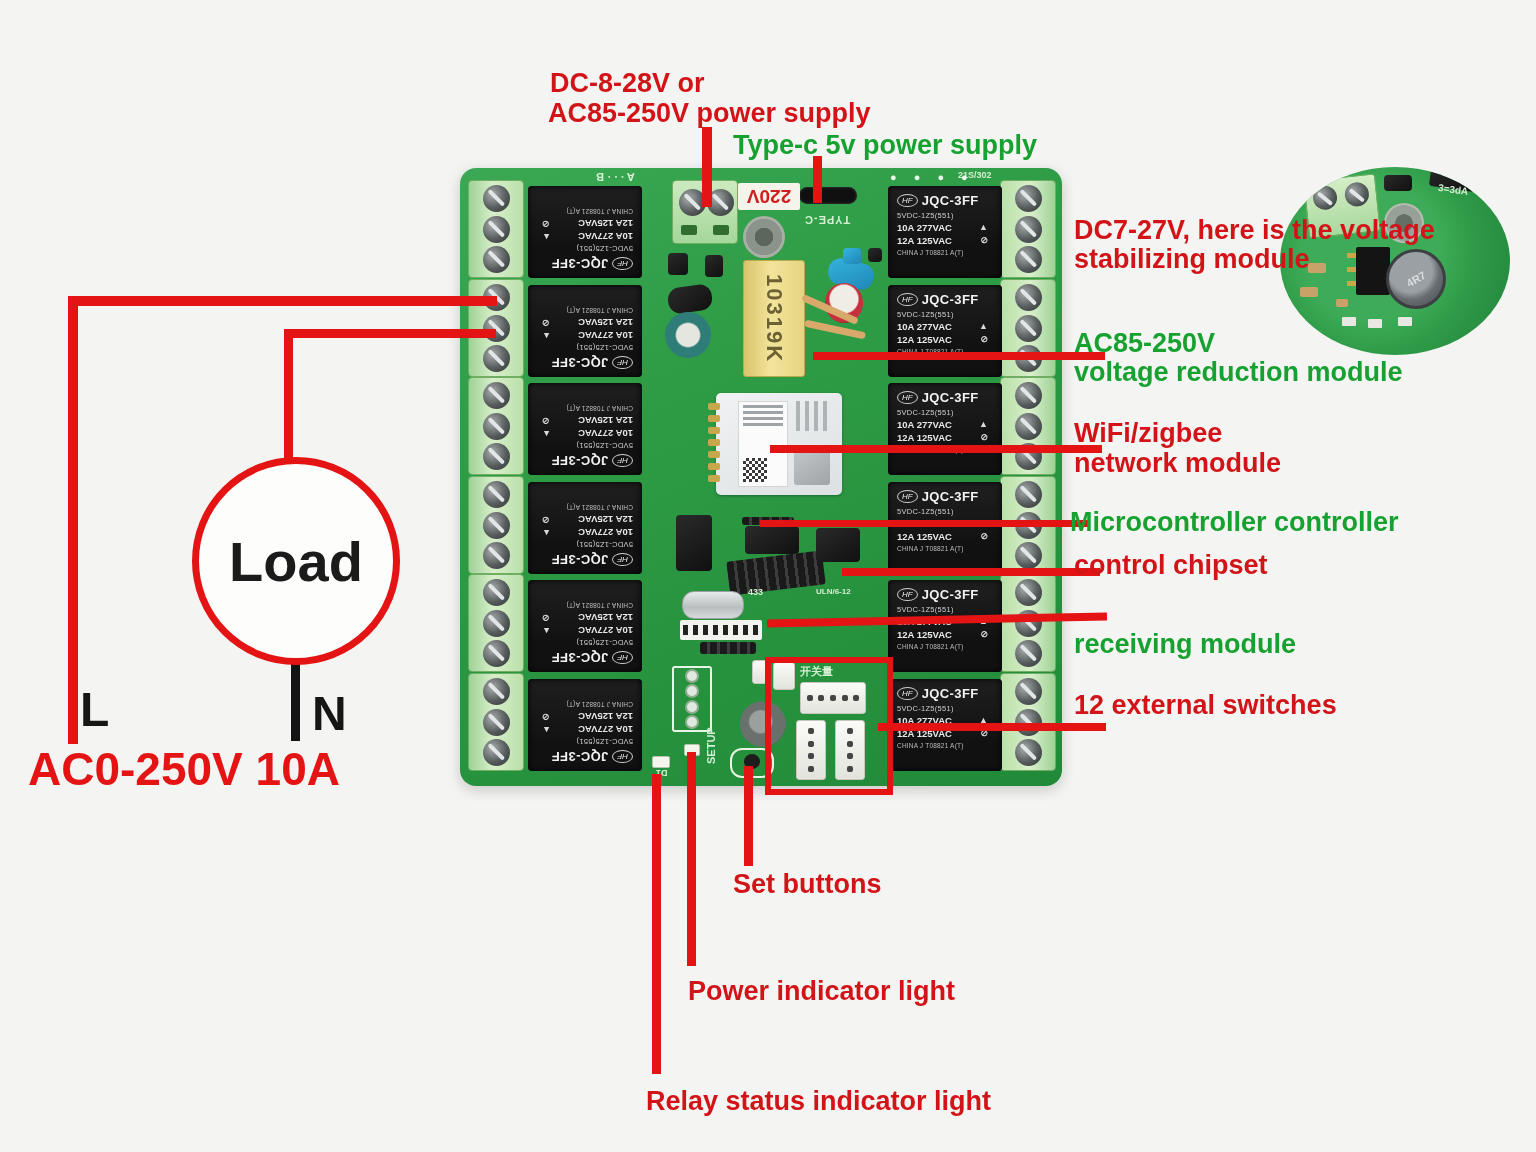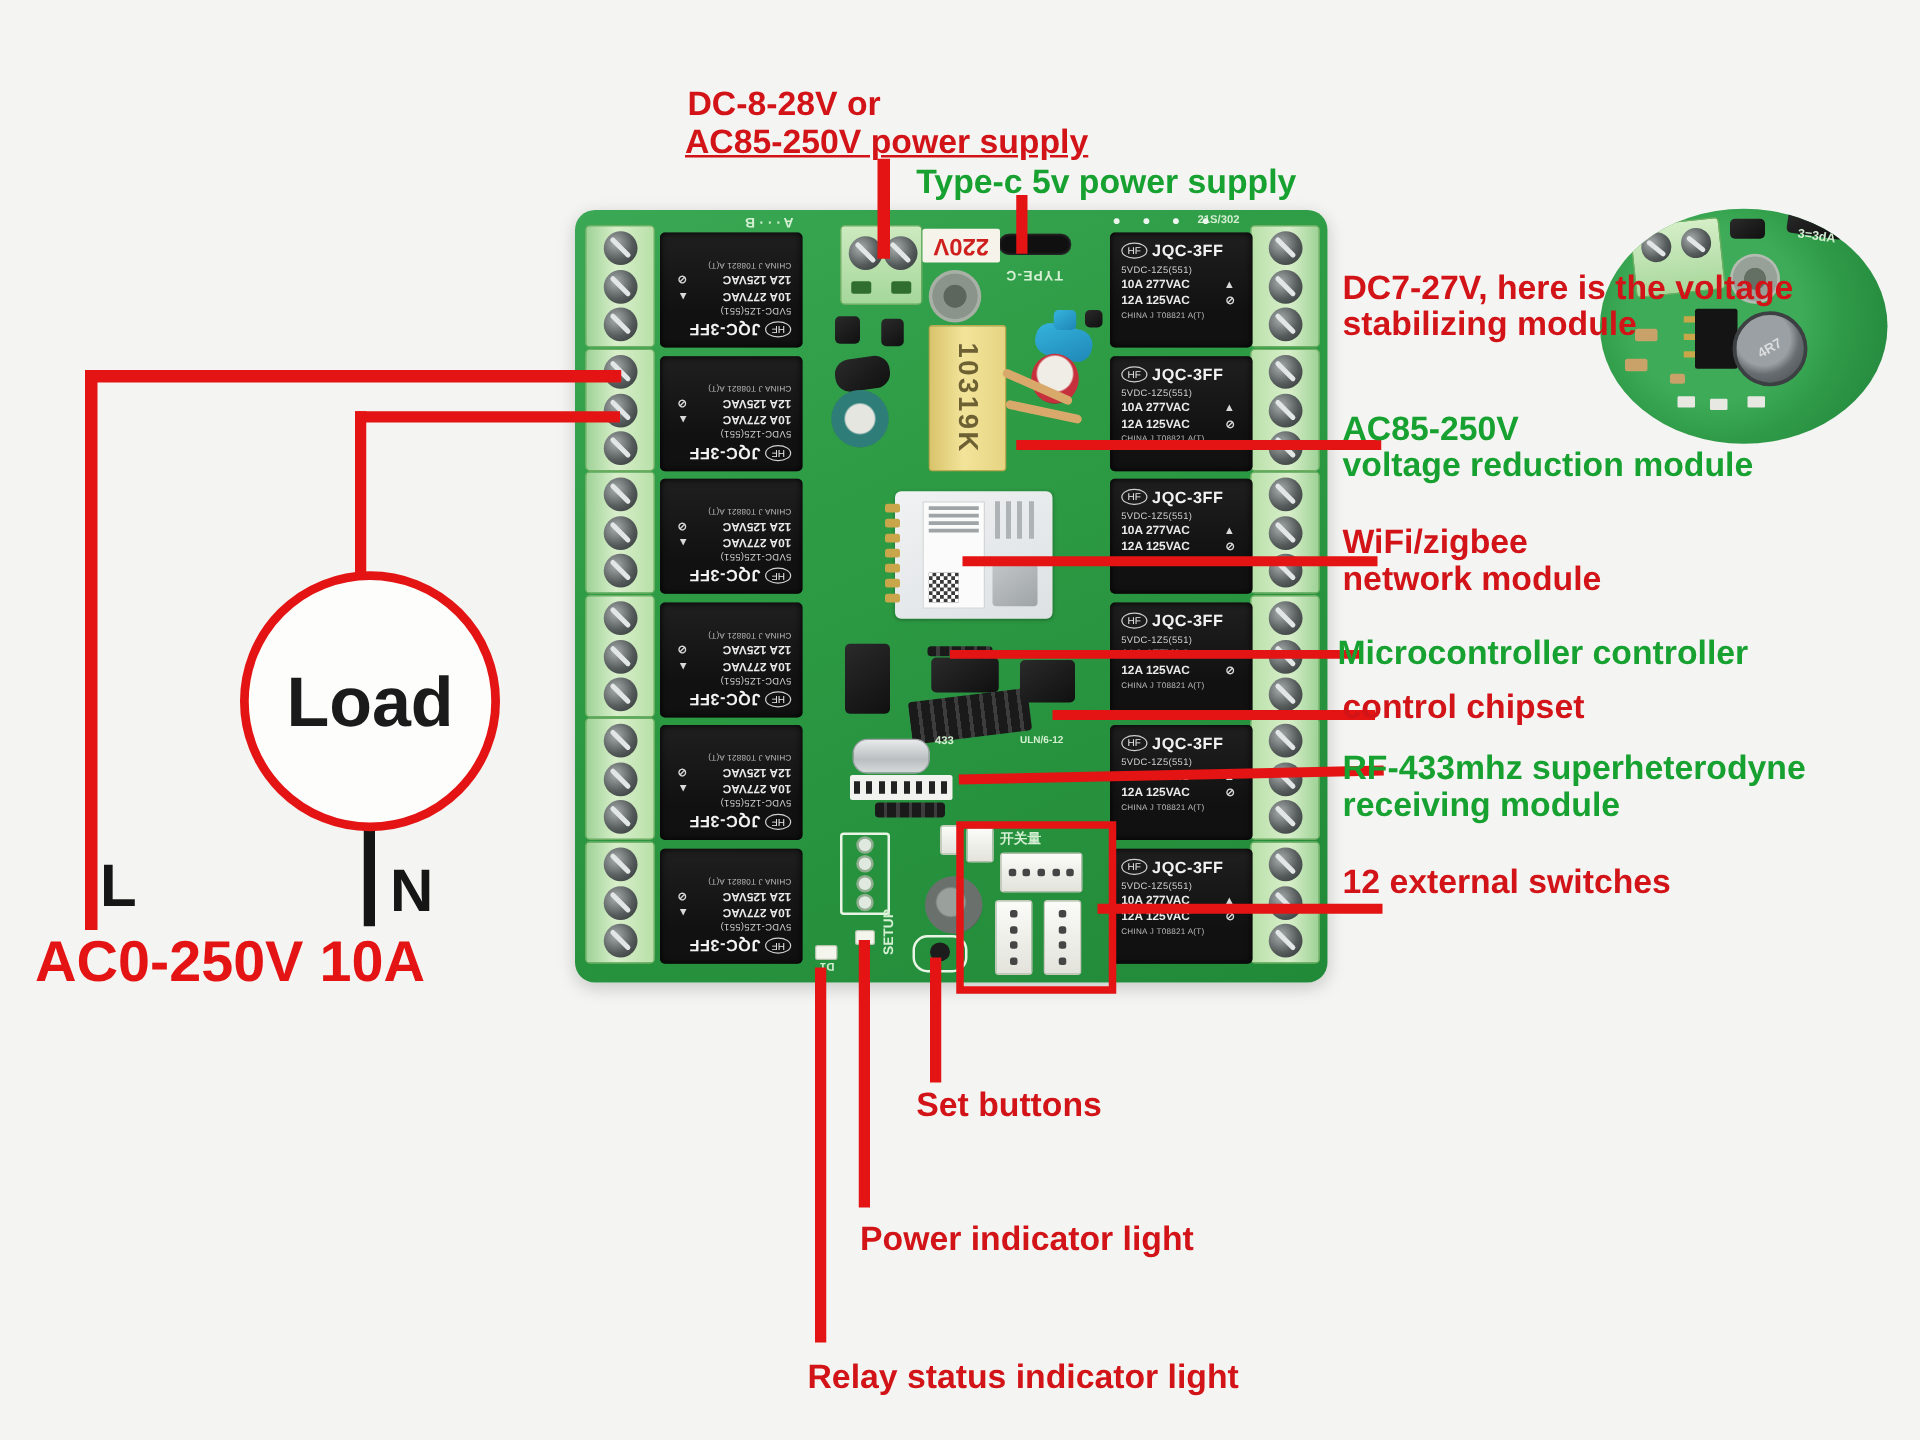--- a/index.html
+++ b/index.html
@@ -34,21 +34,21 @@
   .tblock.right{background:linear-gradient(270deg,#9ed296 0%,#d9efcb 45%,#b8e0a8 100%);}
   .screw{width:27px;height:27px;border-radius:50%;position:relative;
      background:radial-gradient(circle at 35% 35%,#a8aeae,#565c5c 55%,#2d3232);}
   .screw::after{content:"";position:absolute;left:3px;right:3px;top:11px;height:3.5px;background:#e2e6e6;
      transform:rotate(45deg);border-radius:2px;}
   .relay{position:absolute;width:114px;height:92px;border-radius:4px;z-index:3;
      background:linear-gradient(180deg,#1f1f1f,#111 70%);box-shadow:inset 0 0 6px #000;}
   .r-in{width:100%;height:100%;box-sizing:border-box;padding:7px 8px 4px 9px;color:#eee;}
   .relay.flip .r-in{transform:rotate(180deg);}
   .r-row1{display:flex;align-items:center;gap:4px;}
-  .hf{border:1px solid #cfcfcf;border-radius:50%;font-size:8px;padding:1px 4px;color:#eaeaea;}
+  .hf{border:1px solid #cfcfcf;border-radius:50%;font-size:8px;font-style:italic;padding:1px 4px;color:#eaeaea;}
   .model{font-size:13px;font-weight:bold;letter-spacing:.4px;color:#f2f2f2;}
   .r-l2{font-size:7.5px;color:#cfcfcf;margin-top:3px;letter-spacing:.3px;}
   .r-l3,.r-l4{font-size:9.5px;font-weight:bold;color:#e9e9e9;margin-top:2px;display:flex;justify-content:space-between;padding-right:6px;}
   .sym{font-size:9px;color:#d9d9d9;}
   .r-l5{font-size:6.5px;color:#bdbdbd;margin-top:3px;letter-spacing:.2px;}
 
   .silk{position:absolute;color:#d4efd2;font-weight:bold;z-index:6;line-height:1;}
   .rot180{transform:rotate(180deg);}
 
   
@@ -484,30 +484,29 @@
   <div class="rline" style="left:770px;top:445px;width:332px;height:8px;"></div>
   <div class="rline" style="left:760px;top:520px;width:330px;height:7px;"></div>
   <div class="rline" style="left:842px;top:568px;width:258px;height:8px;"></div>
   <div class="rline" style="left:767px;top:616px;width:340px;height:8px;transform:rotate(-1.2deg);"></div>
   <div class="rline" style="left:878px;top:723px;width:228px;height:8px;"></div>
   <div class="rline" style="left:652px;top:774px;width:9px;height:300px;"></div>
   <div class="rline" style="left:687px;top:752px;width:9px;height:214px;"></div>
   <div class="rline" style="left:744px;top:766px;width:9px;height:100px;"></div>
 
   <span class="ann red" style="left:550px;top:70px;">DC-8-28V or</span>
-  <span class="ann red" style="left:548px;top:100px;text-decoration:underline;">AC85-250V power supply</span>
+  <span class="ann red" style="left:548px;top:100px;">AC85-250V power supply</span>
   <span class="ann green" style="left:733px;top:132px;">Type-c 5v power supply</span>
 
   <span class="ann red" style="left:1074px;top:217px;z-index:45;">DC7-27V, here is the voltage</span>
   <span class="ann red" style="left:1074px;top:246px;z-index:45;">stabilizing module</span>
   <span class="ann green" style="left:1074px;top:330px;">AC85-250V</span>
   <span class="ann green" style="left:1074px;top:359px;">voltage reduction module</span>
   <span class="ann red" style="left:1074px;top:420px;">WiFi/zigbee</span>
   <span class="ann red" style="left:1074px;top:450px;">network module</span>
   <span class="ann green" style="left:1070px;top:509px;">Microcontroller controller</span>
   <span class="ann red" style="left:1074px;top:552px;">control chipset</span>
-  <span class="ann green" style="left:1074px;top:601px;">RF-433mhz superheterodyne</span>
   <span class="ann green" style="left:1074px;top:631px;">receiving module</span>
   <span class="ann red" style="left:1074px;top:692px;">12 external switches</span>
   <span class="ann red" style="left:733px;top:871px;">Set buttons</span>
   <span class="ann red" style="left:646px;top:1088px;">Relay status indicator light</span>
   <span class="ann red" style="left:688px;top:978px;">Power indicator light</span>
 </div>
 
 </body></html>

